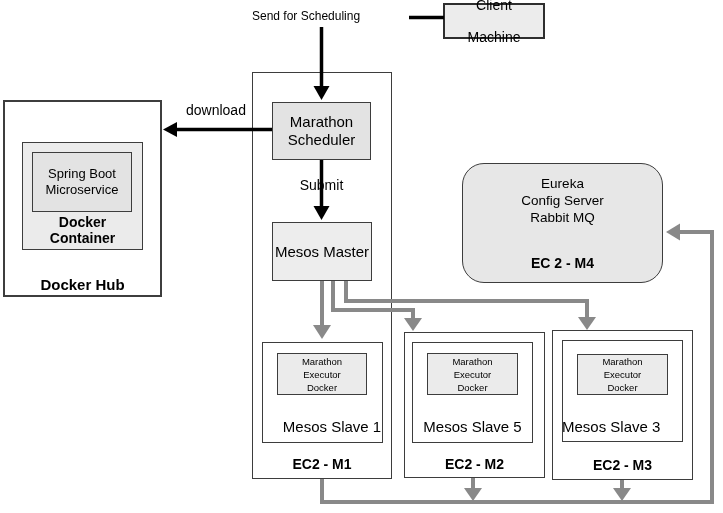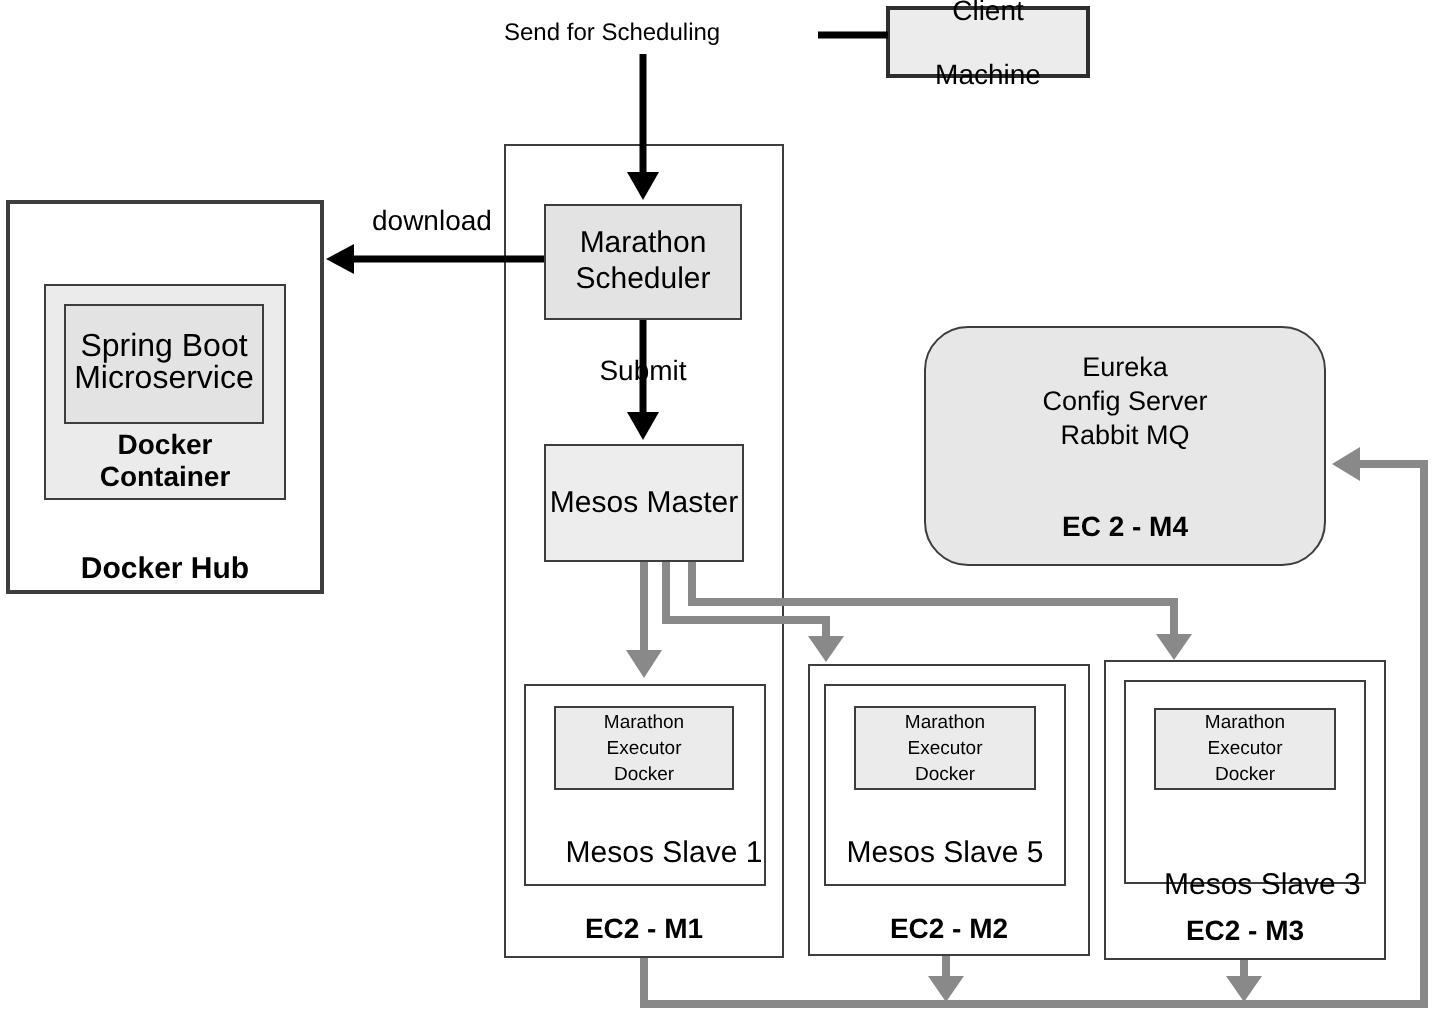--- a/index.html
+++ b/index.html
@@ -13,21 +13,21 @@
   .node{border:1.5px solid #3d3d3d;}
   .lbl{position:absolute;text-align:center;white-space:nowrap;}
   .bold{font-weight:bold;}
   .fill-a{background:#e3e3e3;}
   .fill-b{background:#ededed;}
   .fill-c{background:#ebebeb;}
   .fill-d{background:#e7e7e7;}
   .fill-e{background:#ececec;}
   .t15{font-size:15px;line-height:18px;}
   .t14{font-size:14px;line-height:16px;}
-  .t13{font-size:16px;line-height:16px;}
+  .t13{font-size:13px;line-height:16px;}
   .t9{font-size:9.5px;line-height:13px;}
   svg.connectors{position:absolute;left:0;top:0;pointer-events:none;}
   svg .bk{stroke:#000000;stroke-width:3.5px;fill:none;}
   svg .gy{stroke:#898989;stroke-width:4px;fill:none;}
   svg .bkh{fill:#000000;stroke:none;}
   svg .gyh{fill:#898989;stroke:none;}
 </style>
 </head>
 <body>
 
@@ -79,21 +79,21 @@
   <div class="lbl t15" style="left:412px;top:418px;width:121px;">Mesos Slave 5</div>
   <div class="lbl bold t14" style="left:404px;top:456px;width:141px;">EC2 - M2</div>
 
   <div class="box container" style="left:552px;top:330px;width:141px;height:150px;"></div>
   <div class="box container" style="left:562px;top:340px;width:121px;height:102px;"></div>
   <div class="box node fill-c t9" style="left:577px;top:354px;width:91px;height:41px;">
     <div>Marathon</div>
     <div>Executor</div>
     <div>Docker</div>
   </div>
-  <div class="lbl t15" style="left:562px;top:434px;width:97px;padding-left:20px;">Mesos Slave 3</div>
+  <div class="lbl t15" style="left:562px;top:418px;width:97px;">Mesos Slave 3</div>
   <div class="lbl bold t14" style="left:552px;top:457px;width:141px;">EC2 - M3</div>
 
   <div class="box node fill-d" style="left:462px;top:163px;width:201px;height:120px;font-size:13.5px;line-height:17px;border-radius:22px;">
     <div>Eureka</div>
     <div>Config Server</div>
     <div>Rabbit MQ</div>
     <div class="bold t14" style="margin-top:29px;">EC 2 - M4</div>
   </div>
 
   <svg class="connectors" width="723" height="513" viewBox="0 0 723 513">

